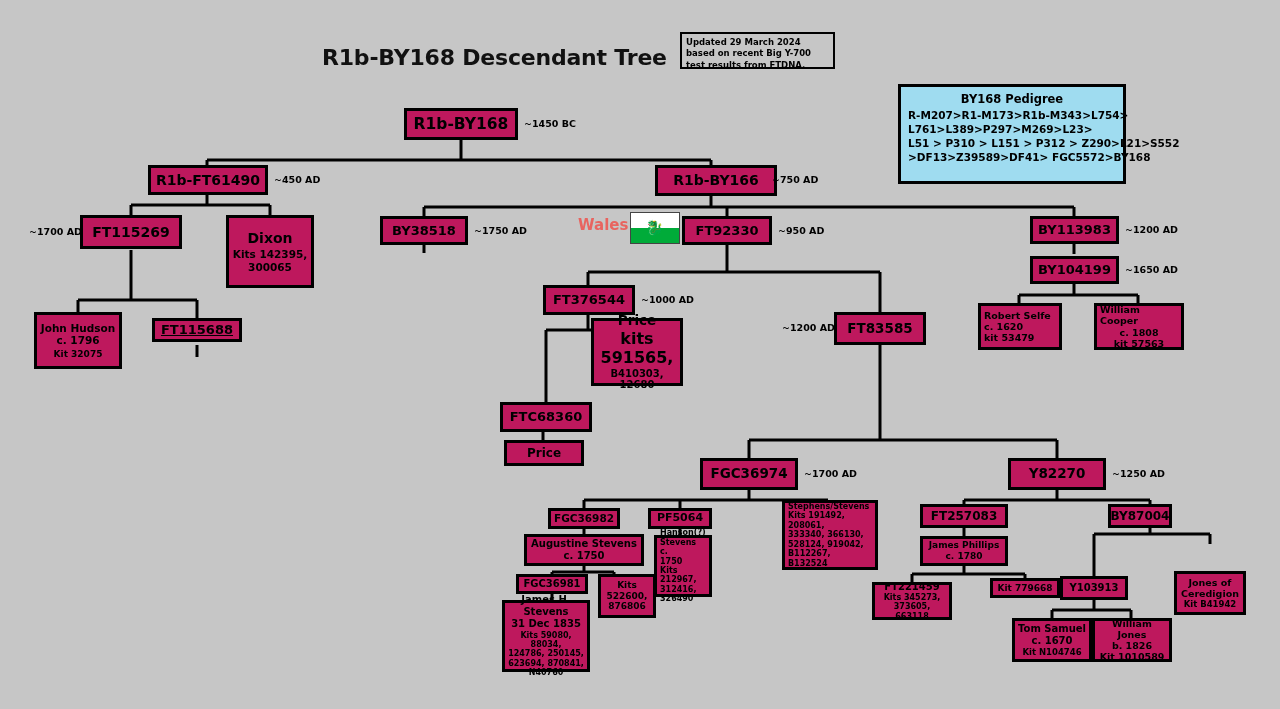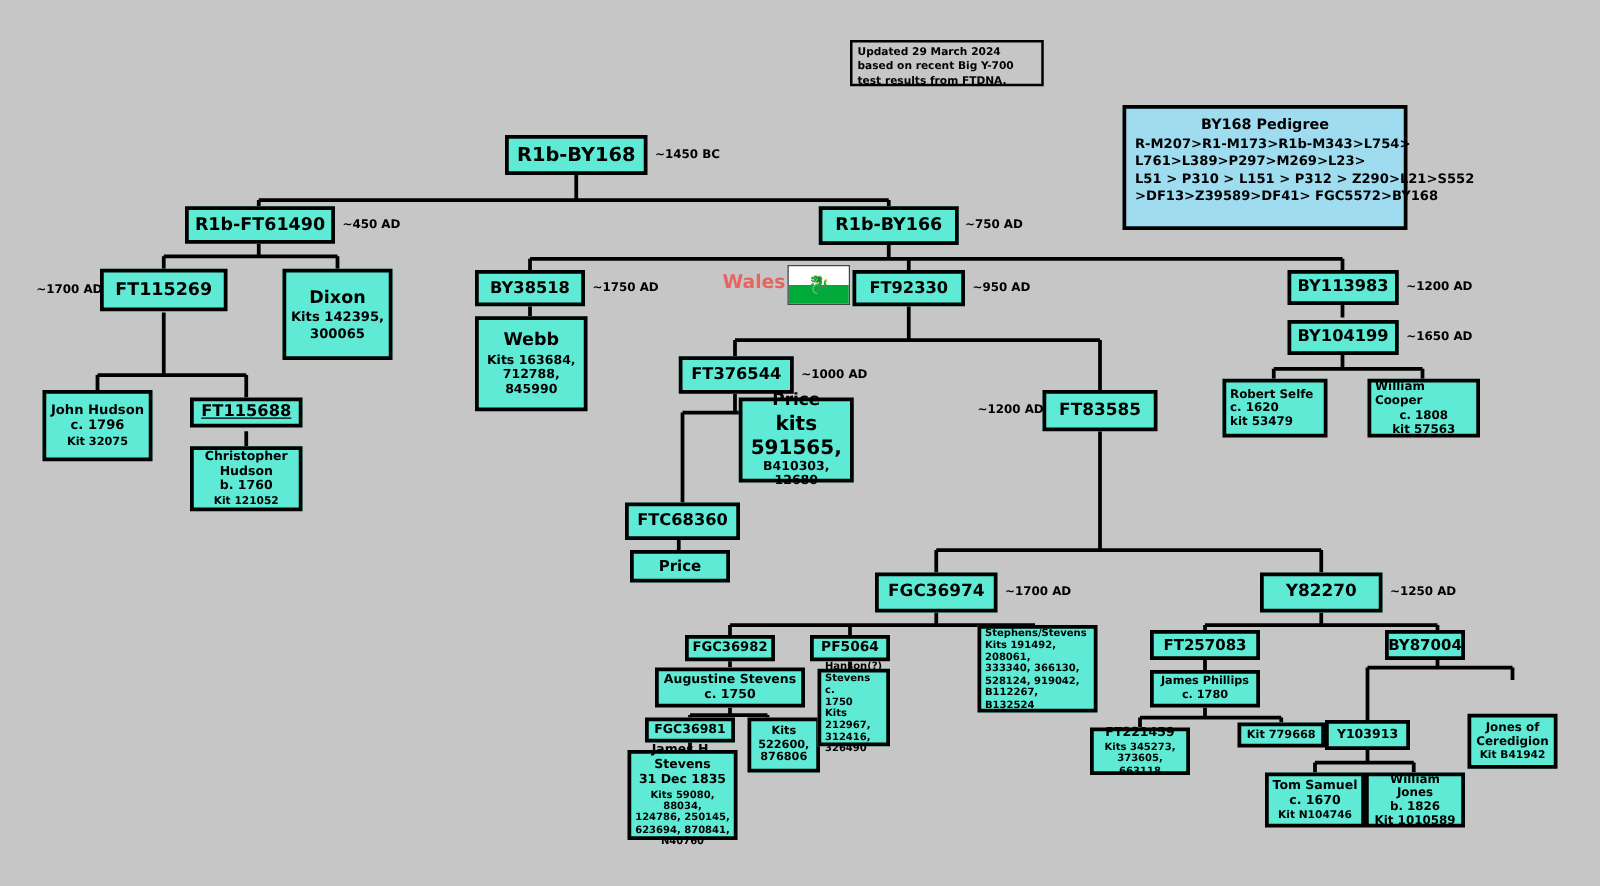--- a/index.html
+++ b/index.html
@@ -22,21 +22,21 @@
   }
   #lines {
     position: absolute;
     left: 0; top: 0;
     width: 1280px;
     height: 709px;
     pointer-events: none;
   }
   .node {
     position: absolute;
-    background: #5eead4;
+    background: #be185d;
     border: 3px solid #000000;
     box-sizing: border-box;
     display: flex;
     flex-direction: column;
     align-items: center;
     justify-content: center;
     text-align: center;
     color: #000;
     font-weight: bold;
     line-height: 1.18;
@@ -118,20 +118,21 @@
     line-height: 1;
   }
   .n-name { font-weight: bold; }
   .n-sub  { font-weight: bold; }
 </style>
 </head>
 <body>
 
 <div id="canvas">
 
+  <div class="title" style="left:322px; top:45px;">R1b-BY168 Descendant Tree</div>
 
   <div class="updatebox" style="left:680px; top:32px; width:155px; height:37px;">Updated 29 March 2024 based on recent Big Y-700 test results from FTDNA.</div>
 
   <div class="pedigree" style="left:898px; top:84px; width:228px; height:100px;">
     <div class="ped-title">BY168 Pedigree</div>
     <div class="ped-line">R-M207&gt;R1-M173&gt;R1b-M343&gt;L754&gt;</div>
     <div class="ped-line">L761&gt;L389&gt;P297&gt;M269&gt;L23&gt;</div>
     <div class="ped-line">L51 &gt; P310 &gt; L151 &gt; P312 &gt; Z290&gt;L21&gt;S552</div>
     <div class="ped-line">&gt;DF13&gt;Z39589&gt;DF41&gt; FGC5572&gt;BY168</div>
   </div>
@@ -196,21 +197,21 @@
   <div class="node" style="left:404px; top:108px; width:114px; height:32px; font-size:15.5px;">
     <div class="n-name">R1b-BY168</div>
   </div>
   <div class="agelabel" style="left:524px; top:118px;">~1450 BC</div>
 
   <div class="node" style="left:148px; top:165px; width:120px; height:30px; font-size:14px;">
     <div class="n-name">R1b-FT61490</div>
   </div>
   <div class="agelabel" style="left:274px; top:174px;">~450 AD</div>
 
-  <div class="node" style="left:655px; top:165px; width:112px; height:31px; font-size:14px;">
+  <div class="node" style="left:655px; top:165px; width:122px; height:31px; font-size:14px;">
     <div class="n-name">R1b-BY166</div>
   </div>
   <div class="agelabel" style="left:772px; top:174px;">~750 AD</div>
 
   <div class="node" style="left:80px; top:215px; width:102px; height:34px; font-size:14px;">
     <div class="n-name">FT115269</div>
   </div>
   <div class="agelabel" style="left:29px; top:226px;">~1700 AD</div>
 
   <div class="node" style="left:226px; top:215px; width:88px; height:73px; font-size:14px;">
@@ -222,36 +223,26 @@
   <div class="node" style="left:34px; top:312px; width:88px; height:57px; font-size:10.5px;">
     <div class="n-name">John Hudson</div>
     <div class="n-sub">c. 1796</div>
     <div class="n-sub" style="font-size:9px; margin-top:2px;">Kit 32075</div>
   </div>
 
   <div class="node" style="left:152px; top:318px; width:90px; height:24px; font-size:13px;text-decoration:underline;">
     <div class="n-name">FT115688</div>
   </div>
 
-  <div class="node" style="left:152px; top:357px; width:90px; height:52px; font-size:10px;">
-    <div class="n-name">Christopher Hudson</div>
-    <div class="n-sub">b. 1760</div>
-    <div class="n-sub" style="font-size:8.5px; margin-top:1px;">Kit 121052</div>
-  </div>
 
   <div class="node" style="left:380px; top:216px; width:88px; height:29px; font-size:13px;">
     <div class="n-name">BY38518</div>
   </div>
   <div class="agelabel" style="left:474px; top:225px;">~1750 AD</div>
 
-  <div class="node" style="left:380px; top:253px; width:90px; height:76px; font-size:14px;">
-    <div class="n-name">Webb</div>
-    <div class="n-sub" style="font-size:10px; margin-top:2px;">Kits 163684,</div>
-    <div class="n-sub" style="font-size:10px;">712788, 845990</div>
-  </div>
 
   <div class="node" style="left:682px; top:216px; width:90px; height:29px; font-size:13px;text-align:center;">
     <div class="n-name">FT92330</div>
   </div>
   <div class="agelabel" style="left:778px; top:225px;">~950 AD</div>
 
   <div class="node" style="left:543px; top:285px; width:92px; height:30px; font-size:13px;">
     <div class="n-name">FT376544</div>
   </div>
   <div class="agelabel" style="left:641px; top:294px;">~1000 AD</div>

